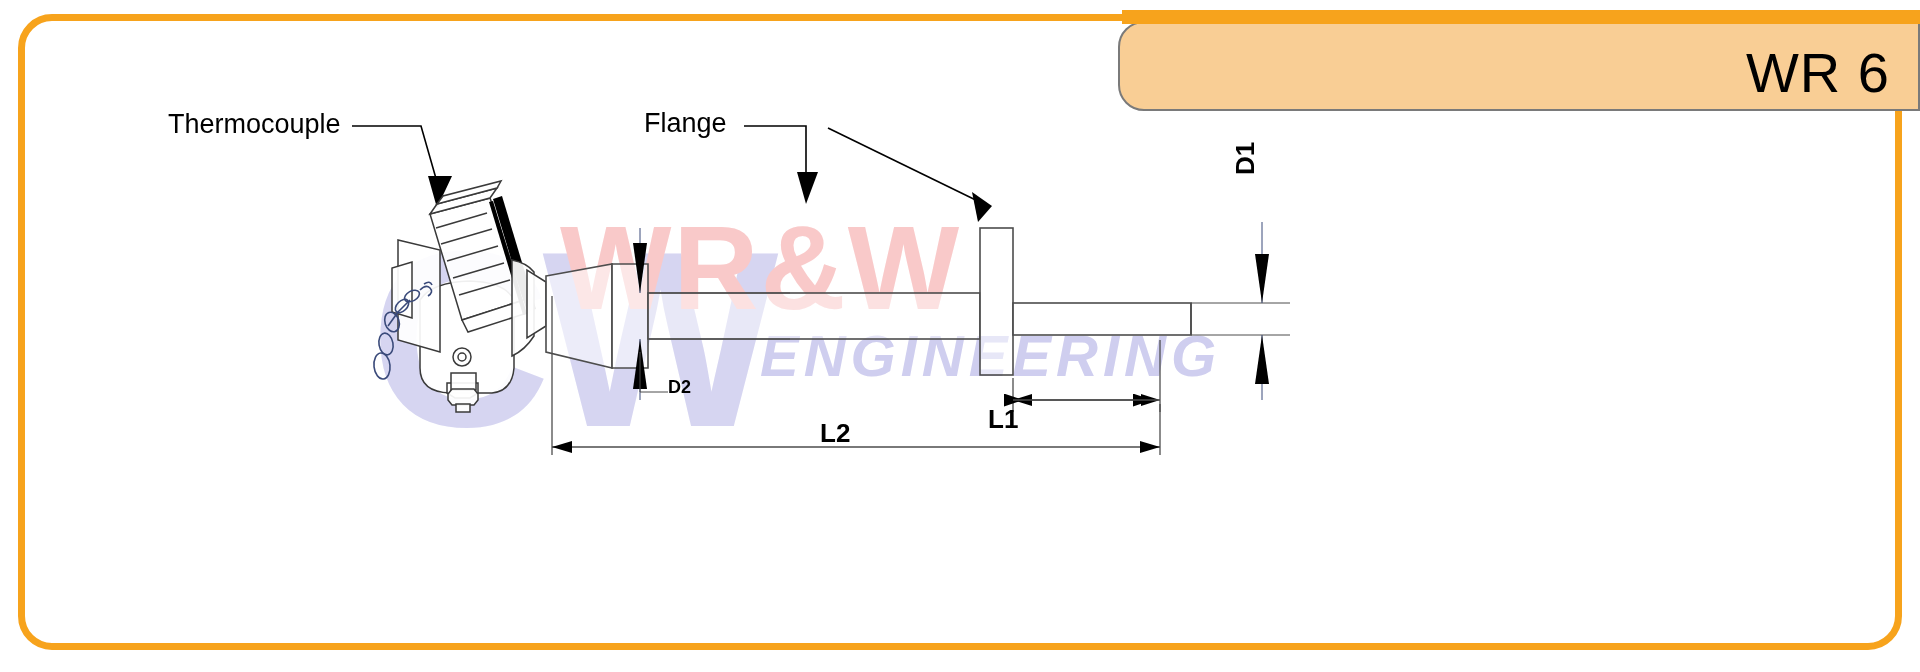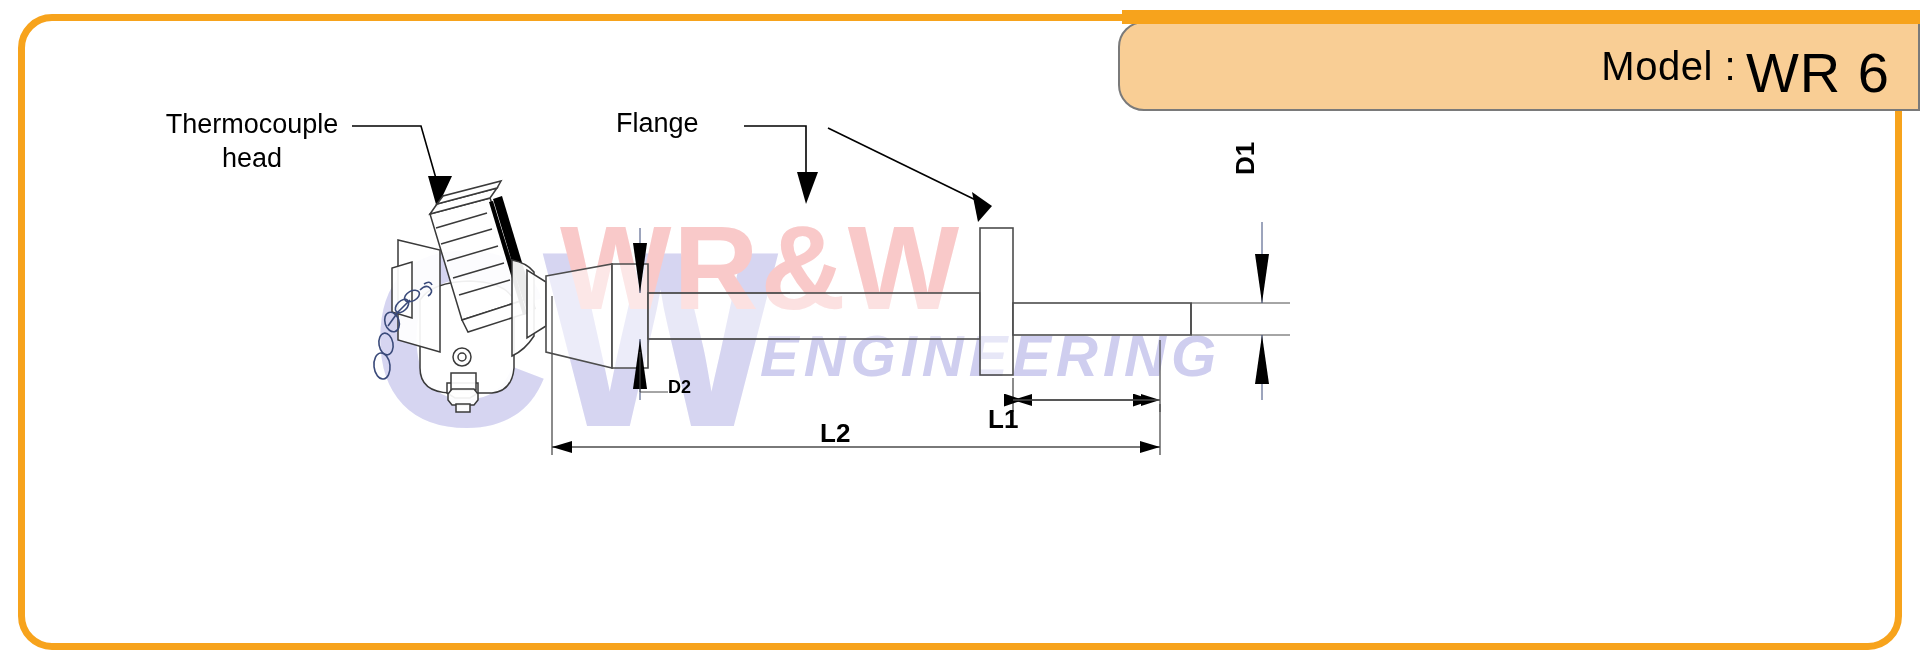--- a/index.html
+++ b/index.html
@@ -55,43 +55,42 @@
     font-size:58px;font-weight:bold;color:#CFCEEF;
     letter-spacing:5px;
     font-style:italic;
   }
 
   
   .drawing{position:absolute;left:0;top:0;width:1920px;height:672px;z-index:20;}
 
   
   .lbl{position:absolute;color:#000;z-index:30;font-weight:bold;white-space:nowrap;}
-  .lbl-tc{left:152px;top:108px;font-size:27px;font-weight:normal;text-align:center;width:200px;line-height:1.25;}
-  .lbl-flange{left:616px;top:108px;font-size:27px;font-weight:normal;}
+  .lbl-tc{left:168px;top:108px;font-size:27px;font-weight:normal;text-align:left;width:200px;line-height:1.25;}
+  .lbl-flange{left:644px;top:108px;font-size:27px;font-weight:normal;}
   .lbl-d2{left:668px;top:377px;font-size:18px;}
   .lbl-d1{left:1230px;top:175px;font-size:26px;transform:rotate(-90deg);transform-origin:left top;}
   .lbl-l1{left:988px;top:366px;font-size:26px;margin-top:38px;}
   .lbl-l2{left:820px;top:418px;font-size:26px;}
 </style>
 </head>
 <body>
 
 <div id="stage">
 
   <div class="wm">
     <div class="wm-cw">CW</div>
     <div class="wm-main">WR&amp;W</div>
     <div class="wm-sub">ENGINEERING</div>
   </div>
 
   <div class="frame"></div>
 
   <div class="model-tab-topcover"></div>
   <div class="model-tab">
-    <span class="model-label">Model :</span>
     <span class="model-value">WR 6</span>
   </div>
 
   <svg class="drawing" viewBox="0 0 1920 672">
     <defs>
       <marker id="arrHead" markerWidth="14" markerHeight="14" refX="12" refY="6" orient="auto">
         <path d="M0,0 L13,6 L0,12 z" fill="#000"></path>
       </marker>
       <marker id="arrDimL" markerWidth="16" markerHeight="10" refX="14" refY="5" orient="auto">
         <path d="M0,0 L15,5 L0,10 z" fill="#000"></path>
@@ -218,21 +217,20 @@
       <line x1="552" y1="296" x2="552" y2="455"></line>
       <line x1="1160" y1="404" x2="1160" y2="455"></line>
       <line x1="552" y1="447" x2="1160" y2="447"></line>
       <path d="M552,447 L572,441 L572,453 z" fill="#000" stroke="none"></path>
       <path d="M1160,447 L1140,441 L1140,453 z" fill="#000" stroke="none"></path>
     </g>
   </svg>
 
   <div class="lbl lbl-tc">
     <div>Thermocouple</div>
-    <div>head</div>
   </div>
   <div class="lbl lbl-flange">Flange</div>
   <div class="lbl lbl-d2">D2</div>
   <div class="lbl lbl-d1">D1</div>
   <div class="lbl lbl-l1">L1</div>
   <div class="lbl lbl-l2">L2</div>
 
 </div>
 
 </body></html>

